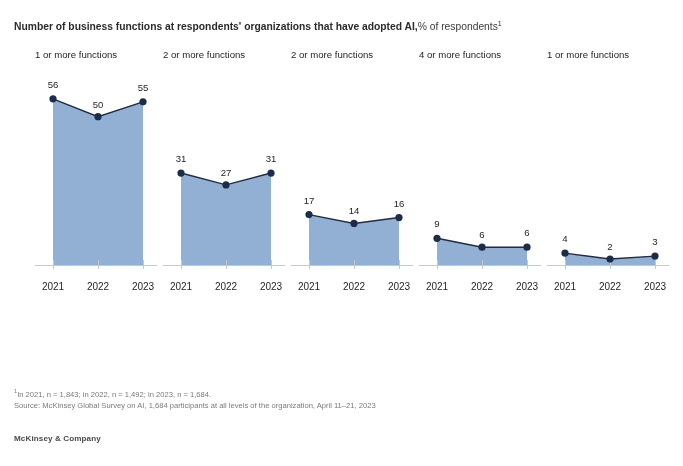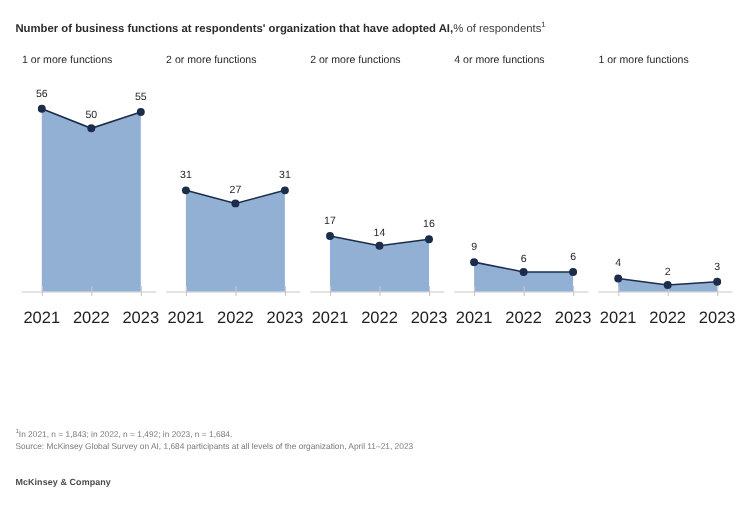--- a/index.html
+++ b/index.html
@@ -42,20 +42,21 @@
   .subtitle .sub-strong { font-weight: bold; }
   .subtitle .sub-light { font-weight: normal; color: #3c3c3c; }
   .subtitle sup { font-size: 7px; vertical-align: super; line-height: 0; }
 
   .panels {
     display: flex;
     flex-direction: row;
     align-items: flex-end;
     margin-top: 16px;
     height: 248px;
+    margin-left: 15px;
   }
   .panel {
     position: relative;
     height: 248px;
     box-sizing: border-box;
   }
   .panel-title {
     font-size: 9.6px;
     color: #1f1f1f;
     text-align: left;
@@ -73,21 +74,21 @@
   .panel-plot svg { display: block; }
 
   .axis-labels {
     position: absolute;
     bottom: 0;
     left: 0;
     height: 16px;
   }
   .axis-label {
     position: absolute;
-    font-size: 15px;
+    font-size: 10px;
     color: #1f1f1f;
     transform: translateX(-50%);
     white-space: nowrap;
     top: 0;
   }
 
   .footnotes {
     position: absolute;
     left: 14px;
     top: 390px;
@@ -112,21 +113,21 @@
     fill: #1f1f1f;
   }
 </style>
 </head>
 <body>
 
 <div class="page">
 
 
   <p class="subtitle">
-    <span class="sub-strong">Number of business functions at respondents' organization that have adopted AI,</span><span class="sub-light">% of respondents</span><sup>1</sup>
+    <span class="sub-strong">Number of business functions at respondents' organizations that have adopted AI,</span><span class="sub-light">% of respondents</span><sup>1</sup>
   </p>
 
   <div class="panels" id="panels">
       <div class="panel" style="width: 131px;">
         <div class="panel-title">1 or more functions</div>
         <div class="panel-plot">
           <svg width="131" height="210" viewBox="0 0 131 210">
             <line x1="6" x2="128" y1="194.5" y2="194.5" stroke="#c8c8c8" stroke-width="1"></line>
             <path d="M 24 194 L 24 27.866666666666674 L 69 45.66666666666666 L 114 30.833333333333343 L 114 194 Z" fill="#92b0d4"></path>
             <path d="M 24 27.866666666666674 L 69 45.66666666666666 L 114 30.833333333333343" fill="none" stroke="#1b2d4a" stroke-width="1.4"></path>

